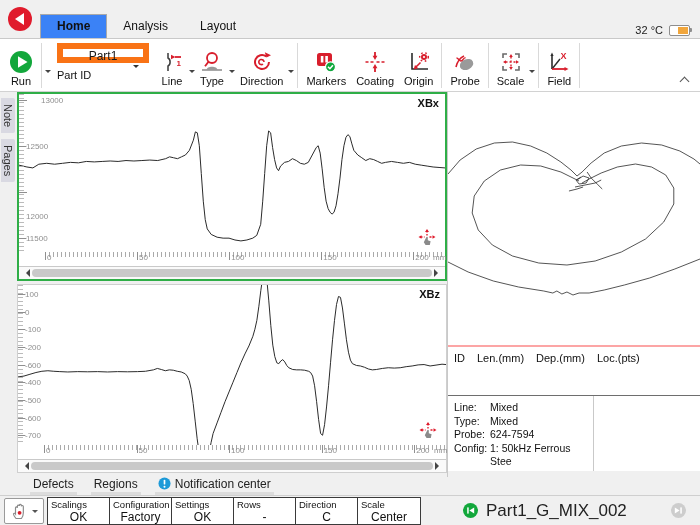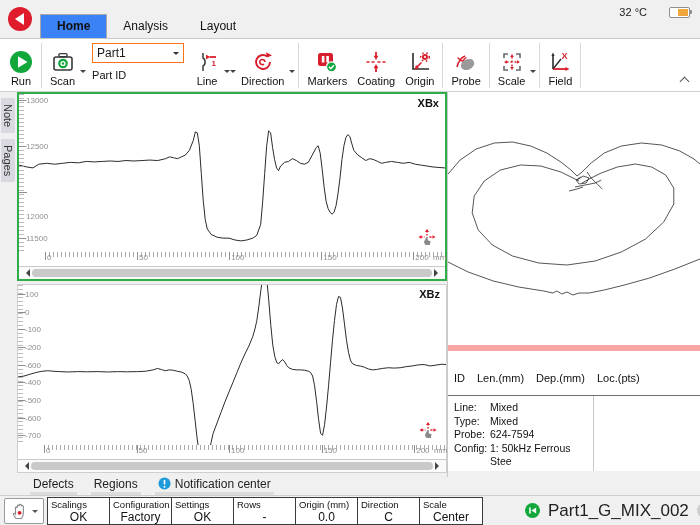--- a/index.html
+++ b/index.html
@@ -8,38 +8,38 @@
   .window { width:700px; height:525px; display:flex; flex-direction:column; background:#f0f0f0; }
 
   
   .titlebar { height:38px; position:relative; background:#f0f0f0; flex:none; }
   .back-btn { position:absolute; left:8px; top:7px; width:24px; height:24px; border-radius:50%;
               background:#e01b2c; display:flex; align-items:center; justify-content:center; cursor:pointer; }
   .back-tri { width:0; height:0; border:6px solid transparent; border-right:9px solid #fff; margin-left:-7px; }
   .tabs { position:absolute; left:40px; bottom:0; display:flex; align-items:flex-end; height:26px; }
   .tab { padding:4px 16px 5px; font-size:12px; color:#111; }
   .tab.sel { background:#3b82f6; border:1px solid #a9a9a9; border-bottom:none; font-weight:bold; }
-  .temp-zone { position:absolute; right:10px; top:6px; display:flex; align-items:center; gap:22px; }
+  .temp-zone { position:absolute; right:10px; top:24px; display:flex; align-items:center; gap:6px; }
   .temp { font-size:11px; color:#222; }
   .batt { width:21px; height:11px; border:1px solid #8e8e8e; border-radius:2px; position:relative; background:#fff; }
   .batt::after { content:""; position:absolute; right:-3px; top:2.5px; width:2px; height:4px; background:#8e8e8e; border-radius:0 1px 1px 0; }
   .batt-fill { position:absolute; right:1px; top:1px; bottom:1px; width:55%; background:#f1a63c; }
 
   
   .ribbon { height:54px; background:#fff; border-top:1px solid #c9c9c9; border-bottom:1px solid #d2d2d2;
             display:flex; align-items:stretch; padding:2px 4px 1px; position:relative; flex:none; }
   .rgroup-sep { width:1px; background:#d9d9d9; margin:2px 3px; }
   .rbtn { display:flex; flex-direction:column; align-items:center; justify-content:flex-end;
           padding:2px 5px 3px; cursor:pointer; }
   .rbtn svg { width:24px; height:24px; flex:none; }
   .rlabel { font-size:11px; color:#111; margin-top:1px; white-space:nowrap; }
   .caret { width:0; height:0; border:3.5px solid transparent; border-top-color:#444; align-self:flex-end; margin:0 0 14px 0; }
   .part-col { display:flex; flex-direction:column; justify-content:flex-start; padding:2px 6px; }
-  .part-combo { width:92px; height:20px; border:1px solid #f97316; background:#fff; display:flex;
-                align-items:center; padding:0 4px; font-size:12px; cursor:pointer; }
+  .part-combo { width:92px; height:20px; border:6px solid #f97316; background:#fff; display:flex;
+                align-items:center; padding:0 4px; font-size:12px; cursor:pointer;flex-direction:column; }
   .part-combo .cbox-caret { margin-left:auto; width:0; height:0; border:3.5px solid transparent; border-top-color:#333; transform:translateY(2px); }
   .part-label { font-size:11px; color:#111; margin-top:6px; }
   .collapse-chev { position:absolute; right:12px; bottom:6px; width:7px; height:7px;
                    border-left:1.6px solid #555; border-top:1.6px solid #555; transform:rotate(45deg); cursor:pointer; }
 
   
   .main { flex:none; height:385px; display:flex; background:#f0f0f0; }
   .side-strip { width:17px; flex:none; padding-top:4px; }
   .vtab { writing-mode:vertical-rl; font-size:11px; color:#333; background:#d9d9e2;
           padding:6px 1px; margin:2px 0 6px 1px; border-radius:0 2px 2px 0; cursor:pointer; }
@@ -62,21 +62,21 @@
   .scrollbar { height:13px; flex:none; border-top:1px solid #c9c9c9; background:#fafafa; position:relative; }
   .sb-thumb { position:absolute; left:13px; right:13px; top:2px; bottom:2px; background:#c9c9c9; border-radius:4px; cursor:grab; }
   .sb-arrow { position:absolute; top:2px; width:0; height:0; border:4px solid transparent; cursor:pointer; }
   .sb-arrow.left { left:3px; border-right-color:#444; }
   .sb-arrow.right { right:3px; border-left-color:#444; }
   .pan-icon { position:absolute; right:8px; bottom:4px; width:20px; height:20px; cursor:pointer; }
 
   .right-col { flex:1; display:flex; flex-direction:column; background:#fff; border-left:1px solid #c9c9c9; }
   .xy-panel { height:253px; flex:none; position:relative; background:#fff; }
   .xy-panel svg { position:absolute; inset:0; width:100%; height:100%; }
-  .defect-panel { height:50px; flex:none; border-top:6px solid #fca5a5; padding:21px 6px; }
+  .defect-panel { height:50px; flex:none; border-top:2px solid #fca5a5; padding:5px 6px; }
   .defect-headers { display:flex; font-size:11px; color:#111; }
   .defect-headers span { margin-right:12px; }
   .info-panel { height:76px; flex:none; border-top:1px solid #6e6e6e; display:flex; }
   .info-left { width:58%; padding:5px 6px; border-right:1px solid #c9c9c9; }
   .info-row { display:flex; font-size:10.5px; line-height:13.5px; color:#111; }
   .info-row .lab { width:36px; flex:none; }
   .info-right { flex:1; }
   .right-fill { flex:1; background:#f0f0f0; }
 
   
@@ -126,48 +126,47 @@
 
   <div class="ribbon">
     <div class="rbtn">
       <svg viewBox="0 0 24 24">
           <circle cx="12" cy="12" r="11" fill="#12a73b"></circle>
           <path d="M9 6.2l9.5 5.8L9 17.8z" fill="#fff"></path>
         </svg>
       <div class="rlabel">Run</div>
     </div>
     <div class="rgroup-sep"></div>
-    <div class="rbtn">
-      <svg viewBox="0 0 24 24">
-          <rect x="3" y="7" width="18" height="13" rx="2" fill="none" stroke="#3a3a3a" stroke-width="1.6"></rect>
-          <rect x="8" y="3.6" width="8" height="3.2" rx="1" fill="none" stroke="#3a3a3a" stroke-width="1.4"></rect>
-          <circle cx="12" cy="13.5" r="4.8" fill="#12a73b"></circle>
-          <circle cx="12" cy="13.5" r="2.6" fill="#fff"></circle>
-          <circle cx="12" cy="13.5" r="1.2" fill="#12a73b"></circle>
-        </svg>
-      <div class="rlabel">Scan</div>
-    </div>
     <div class="caret"></div>
     <div class="part-col">
       <div class="part-combo">
         <span>Part1</span>
         <span class="cbox-caret"></span>
       </div>
       <div class="part-label">Part ID</div>
     </div>
     <div class="rbtn">
       <svg viewBox="0 0 24 24">
           <path d="M8 3v5c2.8 1.2 2.8 7 0 8v5" stroke="#3a3a3a" fill="none" stroke-width="1.5"></path>
           <path d="M21 7h-6" stroke="#d81e2c" stroke-width="1.8"></path>
           <path d="M15.5 7L11 4.7v4.6z" fill="#d81e2c"></path>
           <text x="16.5" y="16" font-size="8" fill="#d81e2c" font-weight="bold" font-family="Liberation Sans, sans-serif">1</text>
         </svg>
       <div class="rlabel">Line</div>
     </div>
     <div class="caret"></div>
+    <div class="rbtn">
+      <svg viewBox="0 0 24 24">
+          <path d="M2 20h20" stroke="#8a8a8a" stroke-width="1.5"></path>
+          <path d="M6.5 20c0-4.5 11-4.5 11 0z" fill="#9a9a9a"></path>
+          <circle cx="12" cy="8" r="5" fill="none" stroke="#d81e2c" stroke-width="1.8"></circle>
+          <path d="M8.6 11.6L5 16.2" stroke="#d81e2c" stroke-width="1.8"></path>
+        </svg>
+      <div class="rlabel">Type</div>
+    </div>
     <div class="caret"></div>
     <div class="rbtn">
       <svg viewBox="0 0 24 24">
           <path d="M19 12a7 7 0 1 1-2.8-5.6" fill="none" stroke="#d81e2c" stroke-width="2"></path>
           <path d="M14.8 2.2l1.6 5.2 4.6-2.2z" fill="#d81e2c"></path>
           <path d="M14 12a2.6 2.6 0 1 0-1 2.1" fill="none" stroke="#d81e2c" stroke-width="1.6"></path>
         </svg>
       <div class="rlabel">Direction</div>
     </div>
     <div class="caret"></div>
@@ -246,21 +245,21 @@
     <div class="charts-col">
 
       <div class="chart selected">
         <div class="plot">
           <svg class="wave" id="svg-xbx" viewBox="0 0 1000 1000" preserveAspectRatio="none">
               <polyline points="0.0,450.3 18.6,462.0 32.6,467.8 46.5,444.4 65.1,438.6 83.7,444.4 102.3,438.6 120.9,432.7 139.5,435.7 158.1,426.9 176.7,429.8 195.3,426.9 214.0,424.0 232.6,426.9 251.2,421.1 269.8,424.0 288.4,421.1 307.0,418.1 325.6,421.1 344.2,409.4 353.5,397.7 362.8,403.5 372.1,409.4 381.4,397.7 390.7,386.0 400.0,356.7 409.3,292.4 414.0,239.8 418.6,245.6 423.3,327.5 427.9,502.9 432.6,678.4 437.2,795.3 441.9,853.8 451.2,888.9 465.1,906.4 479.1,912.3 493.0,912.3 507.0,924.0 520.9,929.8 534.9,924.0 548.8,912.3 558.1,894.7 567.4,824.6 572.1,678.4 576.7,502.9 581.4,327.5 586.0,233.9 590.7,245.6 595.3,339.2 600.0,415.2 604.7,467.8 609.3,485.4 614.0,456.1 623.3,432.7 632.6,426.9 641.9,409.4 651.2,421.1 660.5,438.6 669.8,444.4 679.1,432.7 688.4,386.0 697.7,339.2 702.3,327.5 707.0,374.3 711.6,473.7 716.3,590.6 720.9,678.4 725.6,725.1 730.2,748.5 734.9,760.2 739.5,748.5 744.2,707.6 748.8,631.6 753.5,532.2 758.1,415.2 762.8,327.5 767.4,274.9 772.1,257.3 776.7,269.0 781.4,315.8 786.0,356.7 795.3,386.0 804.7,403.5 814.0,421.1 823.3,409.4 832.6,415.2 841.9,426.9 851.2,438.6 860.5,432.7 874.4,426.9 888.4,432.7 902.3,438.6 916.3,432.7 930.2,444.4 944.2,450.3 958.1,456.1 972.1,462.0 986.0,464.9 1000.0,467.8" fill="none" stroke="#2b2b2b" stroke-width="1" vector-effect="non-scaling-stroke"></polyline>
             </svg>
           <div class="yruler"></div>
           <div id="ylab-xbx">
               <div class="ytick" style="top: 3.50877%;"></div>
-              <div class="ylab" style="top: 3.50877%;">13000</div>
+              <div class="ylab" style="top: 3.50877%; margin-left: 15px;">13000</div>
               <div class="ytick" style="top: 32.7485%;"></div>
               <div class="ylab" style="top: 32.7485%;">12500</div>
               <div class="ytick" style="top: 61.9883%;"></div>
               <div class="ylab" style="top: 61.9883%; margin-top: 24px;">12000</div>
               <div class="ytick" style="top: 91.2281%;"></div>
               <div class="ylab" style="top: 91.2281%;">11500</div>
             </div>
           <div class="chart-title">XBx</div>
           <svg class="pan-icon" viewBox="0 0 20 20">
               <path d="M10 2.5v5" stroke="#e01b2c" stroke-width="1.4" stroke-dasharray="2 1.4"></path>
@@ -431,24 +430,20 @@
         </div>
         <div class="cell">
           <div class="clab">Settings</div>
           <div class="cval">OK</div>
         </div>
         <div class="cell">
           <div class="clab">Rows</div>
           <div class="cval">-</div>
         </div>
         <div class="cell">
-          <div class="clab">Origin (mm)</div>
-          <div class="cval">0.0</div>
-        </div>
-        <div class="cell">
           <div class="clab">Direction</div>
           <div class="cval">C</div>
         </div>
         <div class="cell">
           <div class="clab">Scale</div>
           <div class="cval">Center</div>
         </div>
       </div>
     <div class="record">
       <svg viewBox="0 0 15 15">

